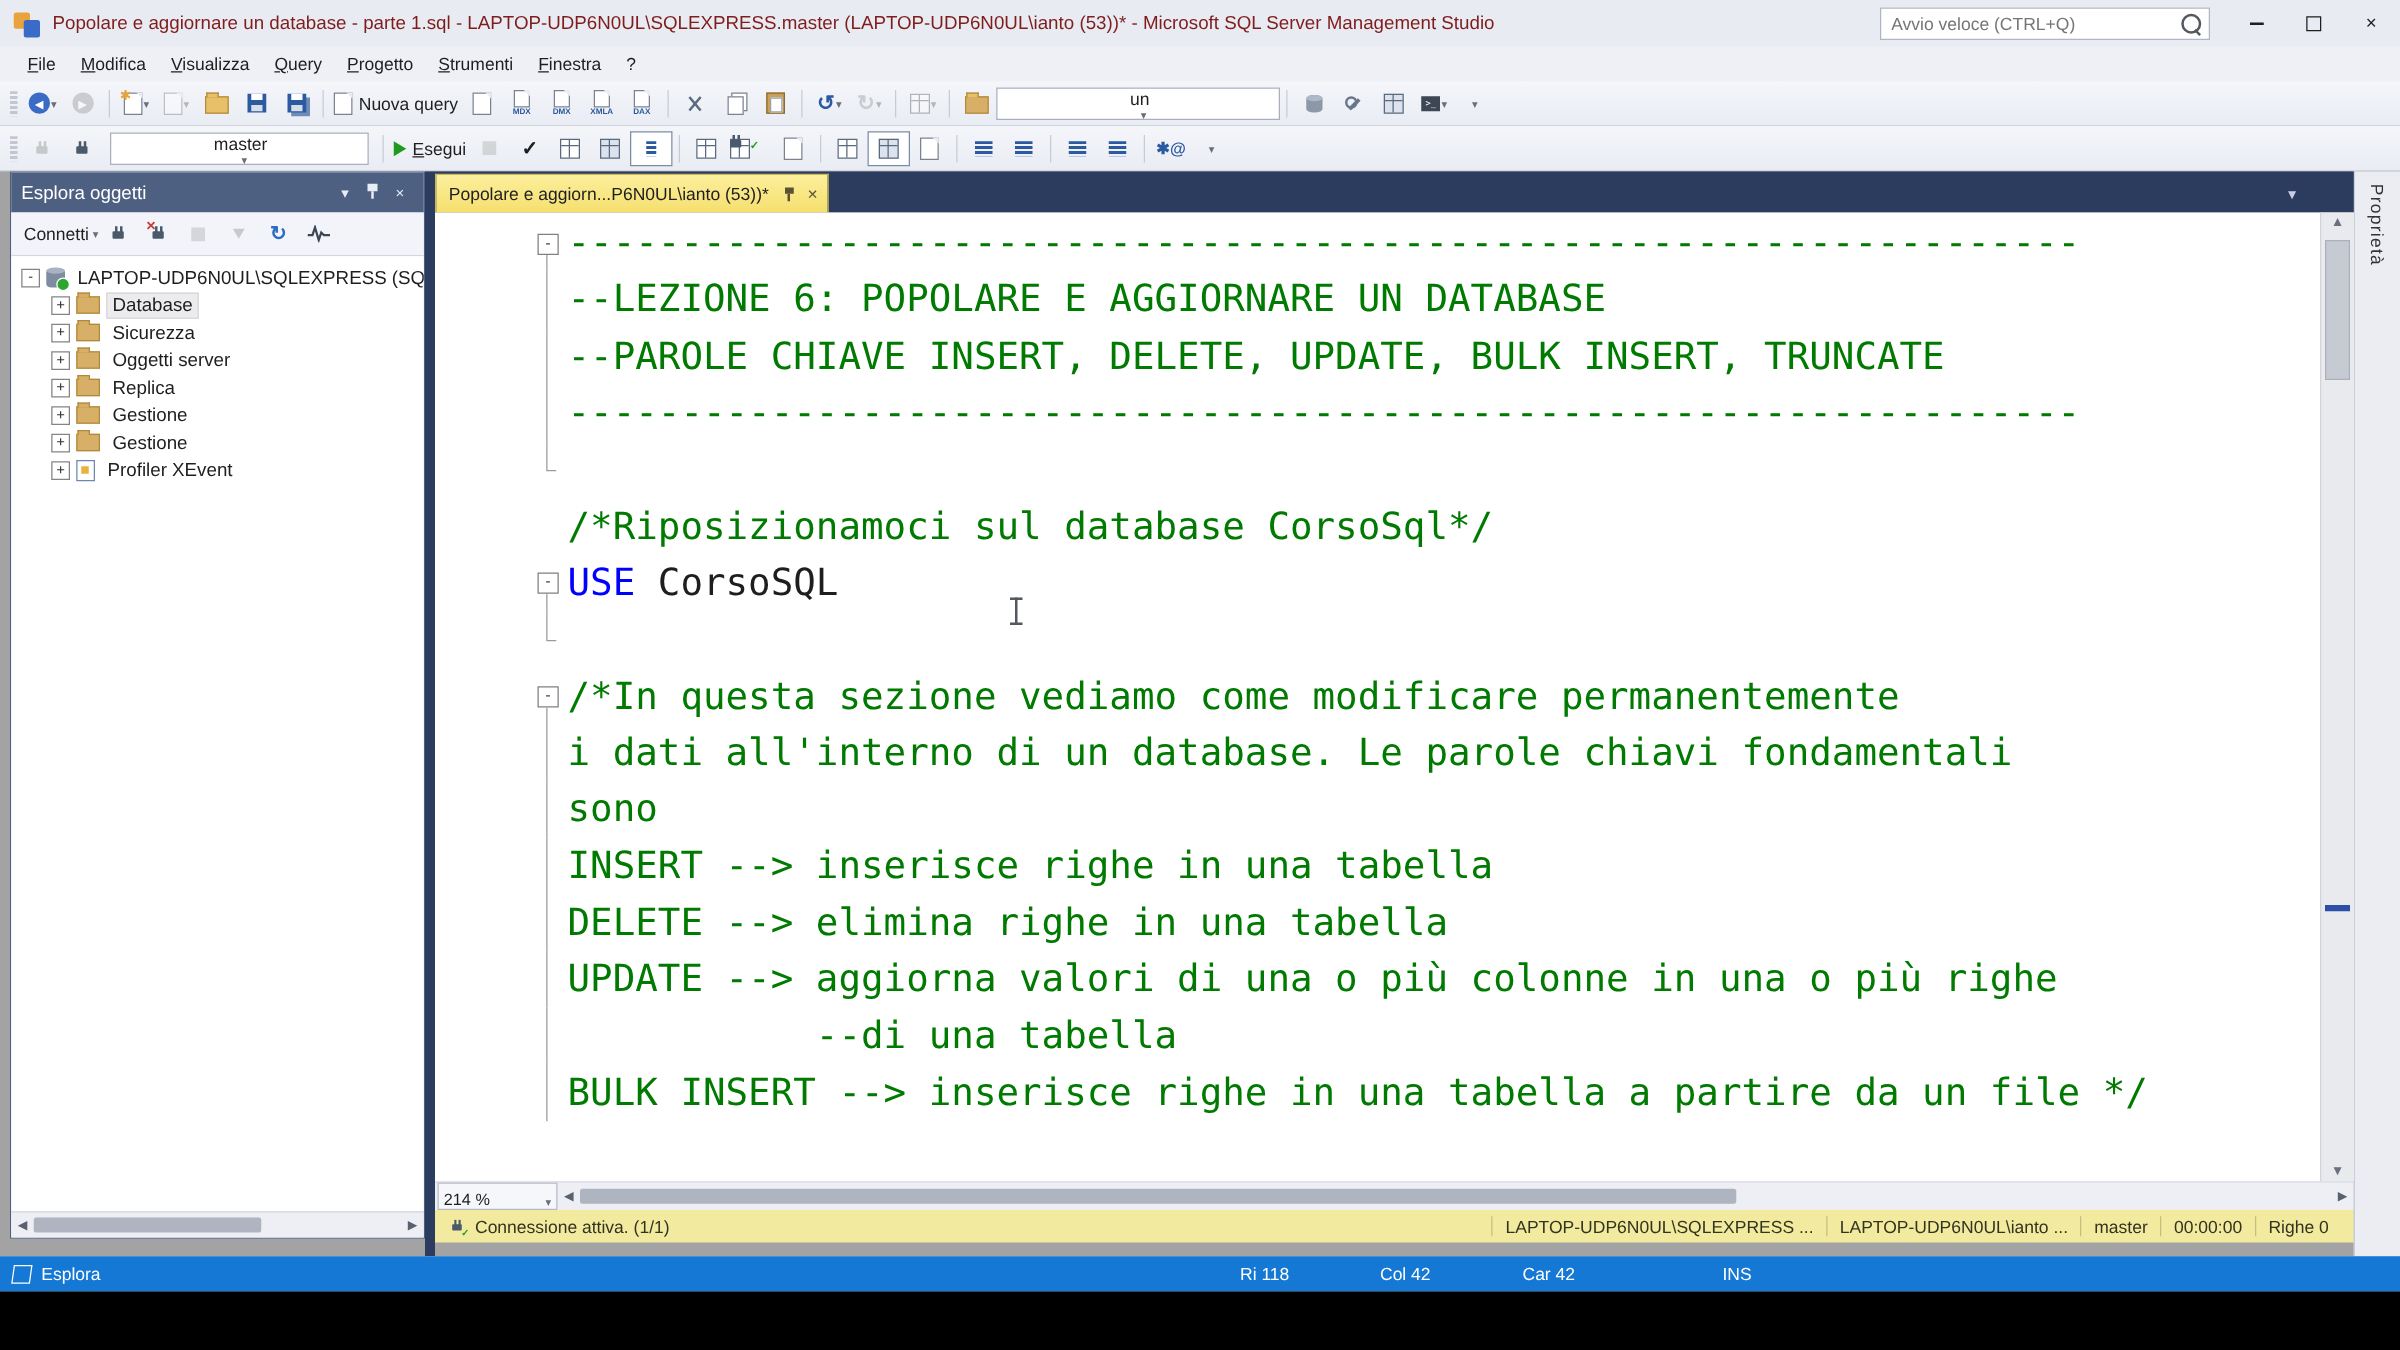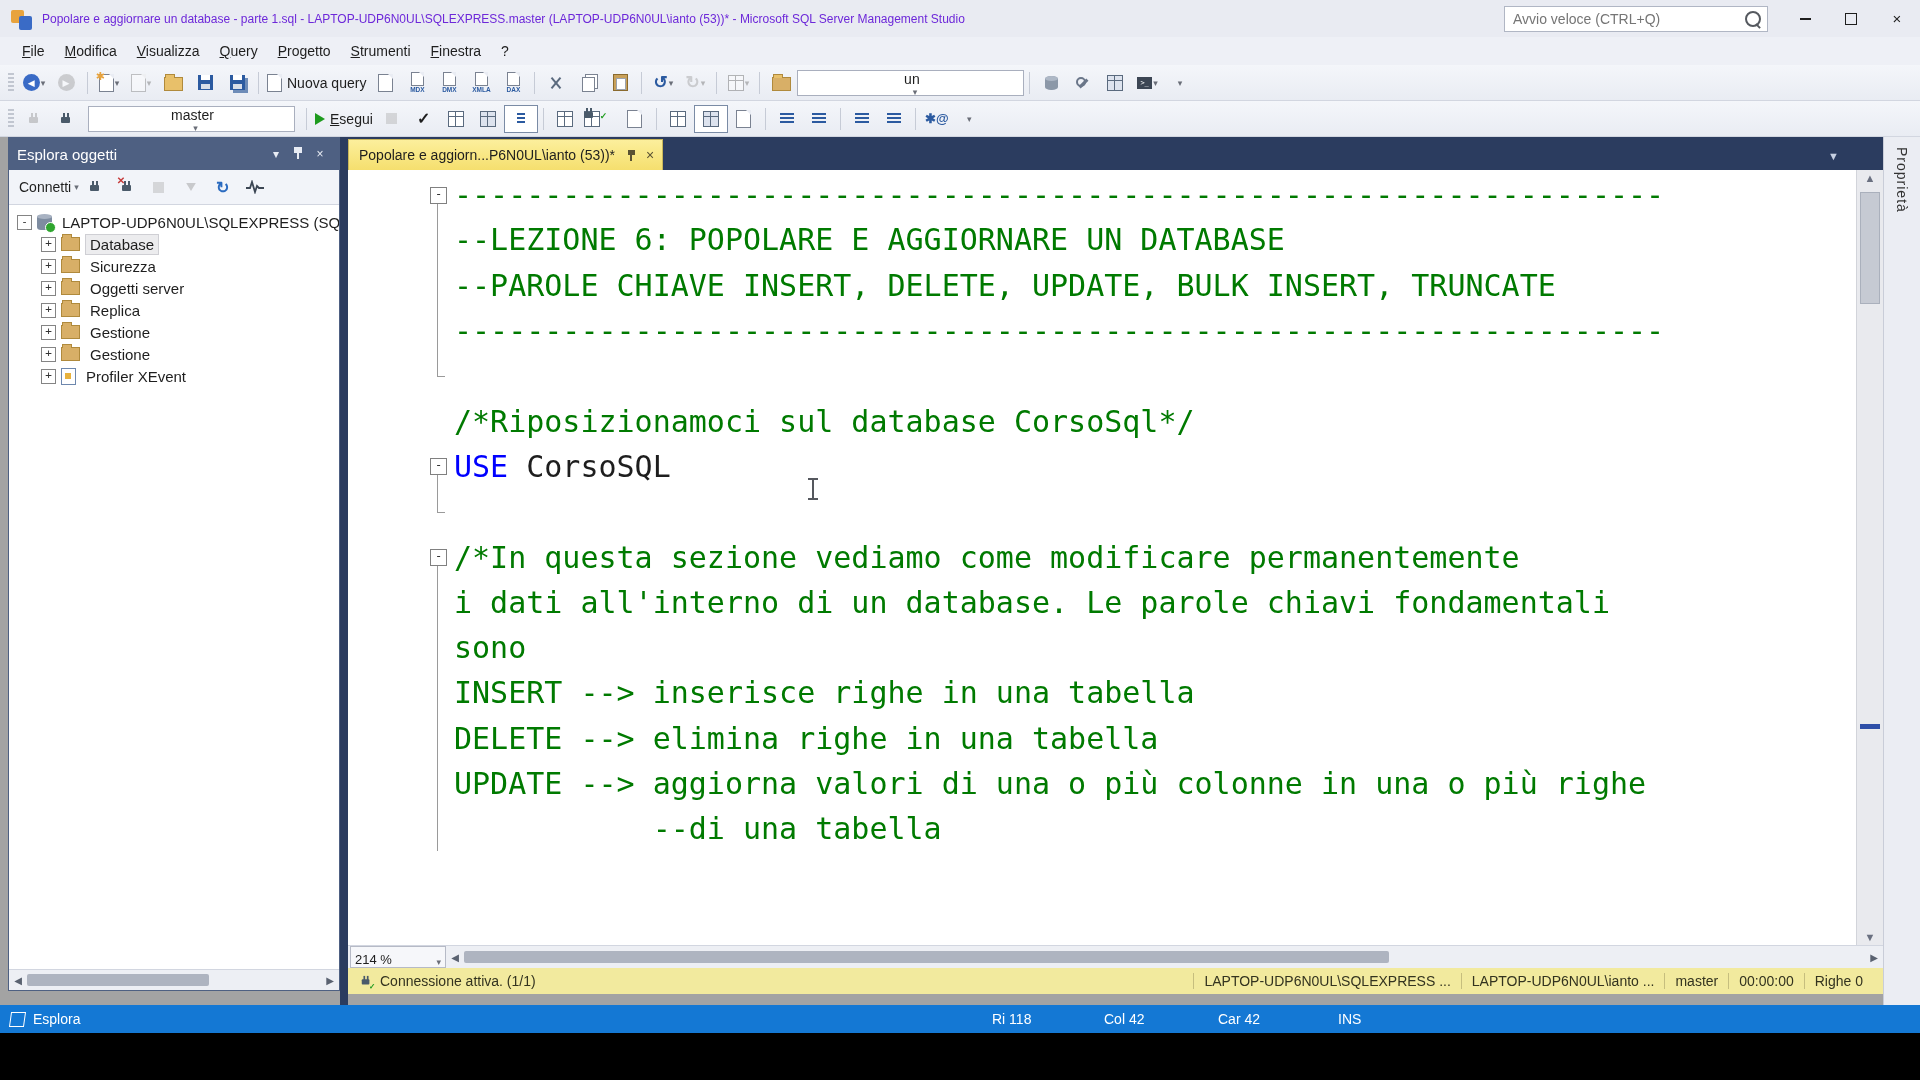--- a/index.html
+++ b/index.html
@@ -4,21 +4,21 @@
 <style>
   html,body{margin:0;padding:0;background:#000;}
   body{width:1920px;height:1080px;overflow:hidden;font-family:"Liberation Sans",sans-serif;-webkit-font-smoothing:antialiased;}
   .window{width:1920px;height:1033px;display:flex;flex-direction:column;background:#EEF0F6;}
 
   
   .titlebar{height:37px;background:#E9EBF2;display:flex;align-items:center;padding:0 0 0 10px;flex:0 0 37px;}
   .appicon{width:22px;height:22px;position:relative;margin-right:10px;}
   .appicon .a1{position:absolute;left:1px;top:2px;width:13px;height:13px;background:#E8A33D;border-radius:2px;}
   .appicon .a2{position:absolute;right:0px;bottom:0px;width:13px;height:14px;background:#3A6BC6;border-radius:2px;}
-  .title-text{font-size:12px;color:#6d28d9;white-space:nowrap;}
+  .title-text{font-size:15px;color:#7f1d1d;white-space:nowrap;}
   .quick-search{margin-left:auto;margin-right:14px;width:250px;height:24px;background:#FFFFFF;border:1px solid #B0B6C4;display:flex;align-items:center;padding:0 6px;}
   .quick-search input{border:none;outline:none;flex:1;font-size:14px;color:#6E7380;font-family:"Liberation Sans",sans-serif;background:transparent;}
   .mag{width:12px;height:12px;border:2px solid #55595F;border-radius:50%;position:relative;margin-left:4px;flex:0 0 12px;}
   .mag::after{content:"";position:absolute;width:2px;height:6px;background:#55595F;left:10px;top:10px;transform:rotate(-45deg);}
   .winbtns{display:flex;height:100%;}
   .winbtn{width:46px;height:100%;display:flex;align-items:center;justify-content:center;color:#1E1E1E;font-size:15px;}
   .minbar{width:11px;height:2px;background:#1E1E1E;}
   .restore{width:10px;height:10px;border:1px solid #1E1E1E;position:relative;background:#E9EBF2;}
   .restore::before{content:"";position:absolute;left:2px;top:-4px;width:10px;height:10px;border:1px solid #1E1E1E;z-index:-1;}
 
@@ -579,20 +579,25 @@
             <div class="cline">
               <span class="gut"></span>
               <span class="fold mid"></span>
               <span class="ltxt"><span class="c-g">UPDATE --&gt; aggiorna valori di una o più colonne in una o più righe</span></span>
             </div>
             <div class="cline">
               <span class="gut"></span>
               <span class="fold mid"></span>
               <span class="ltxt"><span class="c-g">           --di una tabella</span></span>
             </div>
+            <div class="cline">
+              <span class="gut"></span>
+              <span class="fold mid"></span>
+              <span class="ltxt"><span class="c-g">BULK INSERT --&gt; inserisce righe in una tabella a partire da un file */</span></span>
+            </div>
           </div>
         <div class="ibeam"></div>
         <div class="vscroll">
           <div class="vs-up">▲</div>
           <div class="vs-thumb"></div>
           <div class="vs-mark"></div>
           <div class="vs-down">▼</div>
         </div>
       </div>
 
@@ -629,15 +634,15 @@
   </div>
 
   <div class="statusbar">
     <div class="sb-left">
       <div class="sb-sq"></div>
       <span>Esplora</span>
     </div>
     <span class="sb-pos" style="left:992px">Ri 118</span>
     <span class="sb-pos" style="left:1104px">Col 42</span>
     <span class="sb-pos" style="left:1218px">Car 42</span>
-    <span class="sb-pos" style="left:1338px">INS</span>
+    <span class="sb-pos" style="left:1378px">INS</span>
   </div>
 </div>
 
 </body></html>

